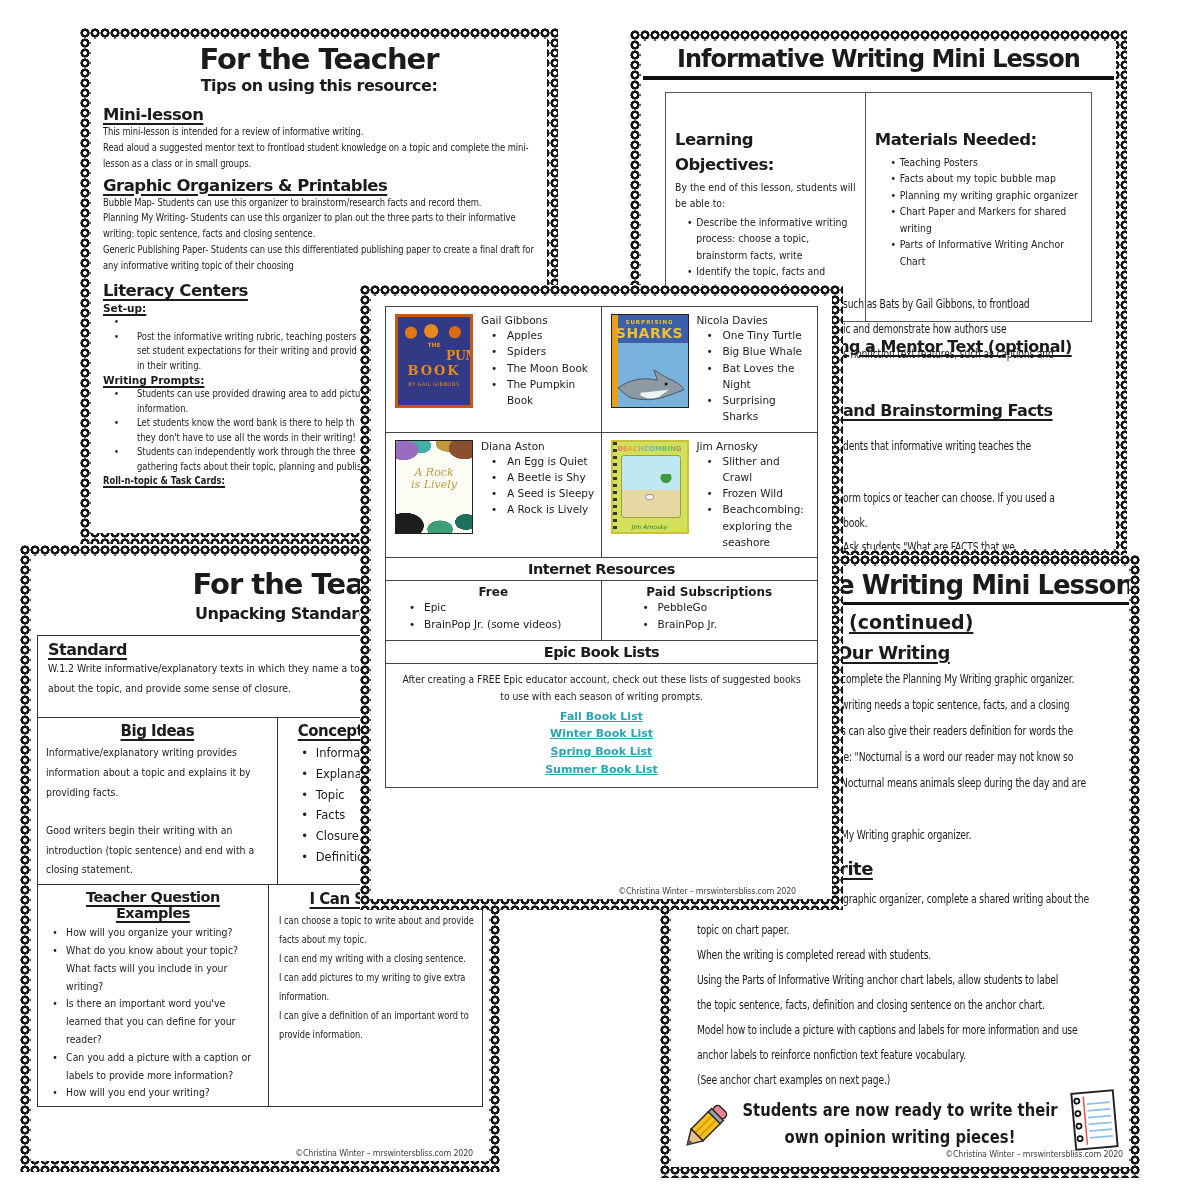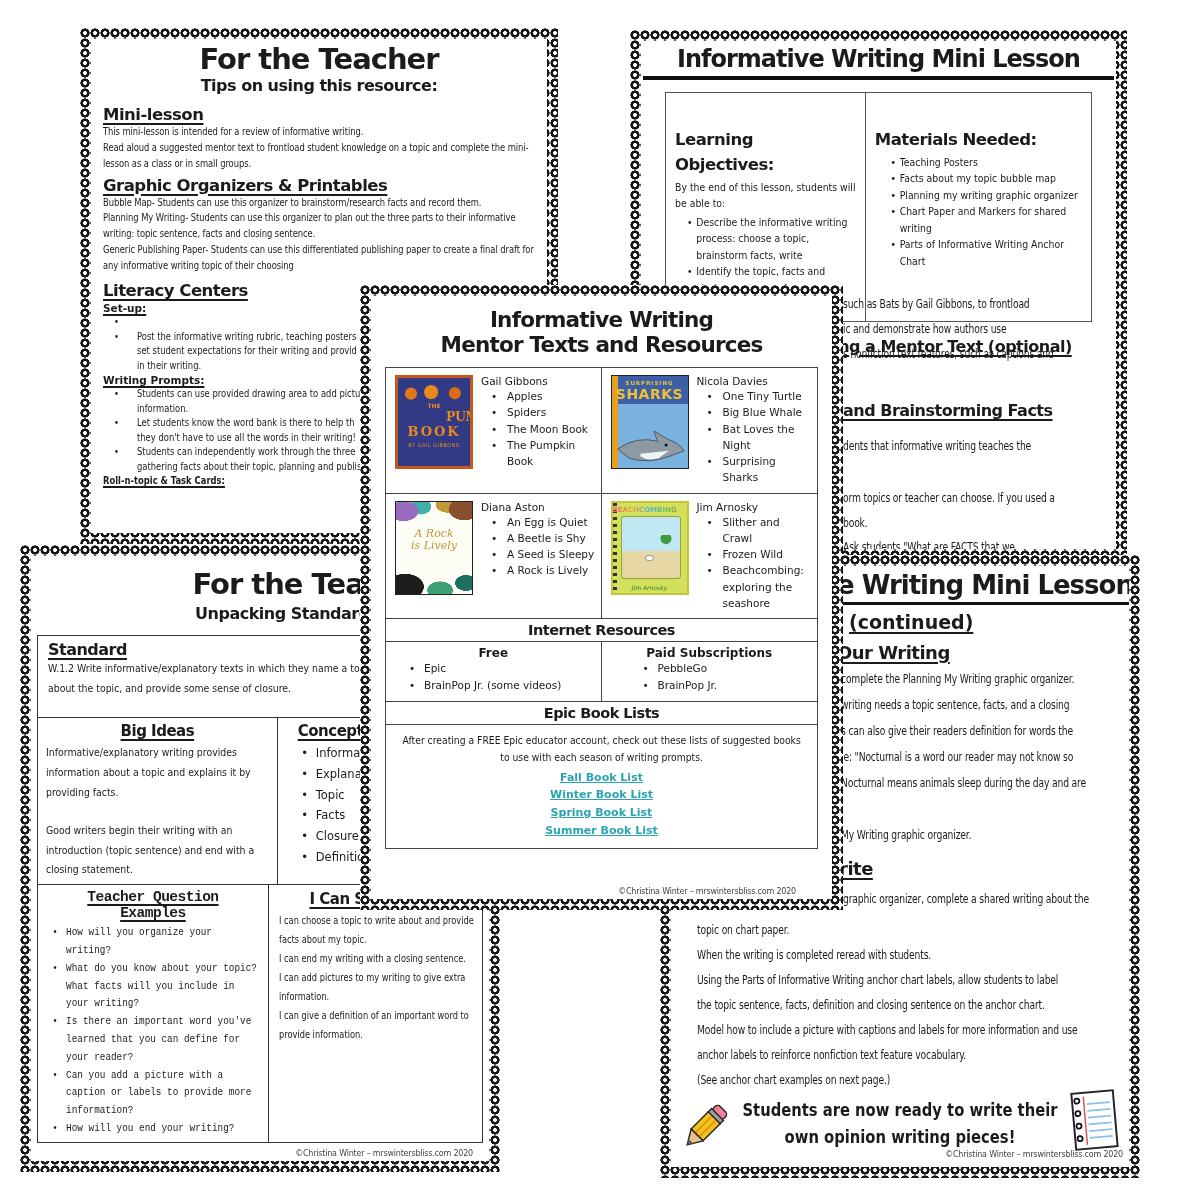--- a/index.html
+++ b/index.html
@@ -90,21 +90,21 @@
                        radial-gradient(ellipse 11px 8px at 32% 5%, #42b0a8 97%, transparent),
                        radial-gradient(ellipse 16px 11px at 90% 8%, #8a4f2f 97%, transparent),
                        radial-gradient(ellipse 12px 8px at 68% 3%, #c09a3a 97%, transparent),
                        radial-gradient(ellipse 19px 13px at 12% 92%, #1d1d1d 97%, transparent),
                        radial-gradient(ellipse 13px 9px at 58% 96%, #3f9f75 97%, transparent),
                        radial-gradient(ellipse 11px 8px at 92% 88%, #1f6f5f 97%, transparent); }
   .cr-t { margin-top:26px; text-align:center; font-family:"DejaVu Serif", serif; font-style:italic; font-size:11px; color:#bb9a3a; line-height:1.1; }
   .cov-beach { background:#d3e05c; border:2px solid #c9c23a; }
   .cov-beach::before { content:""; position:absolute; left:0; top:0; bottom:0; width:4px;
      background:repeating-linear-gradient(180deg,#333 0 3px, transparent 3px 7px); }
-  .cb-title { position:absolute; top:3px; left:0; right:0; text-align:left; font-size:7px; font-weight:bold;
+  .cb-title { position:absolute; top:3px; left:0; right:0; text-align:center; font-size:7px; font-weight:bold;
      background:linear-gradient(90deg,#e85c8f,#f0a030,#58b0e0,#6abf4b,#e85c8f); -webkit-background-clip:text; background-clip:text; color:transparent; }
   .cb-scene { position:absolute; top:13px; left:8px; right:6px; bottom:14px; border-radius:3px; border:1px solid #9aa03a;
      background:linear-gradient(180deg,#bfe8f2 0 55%, #e7d7a5 55% 100%); }
   .cb-palm { position:absolute; right:8px; top:30%; width:12px; height:12px;
      background:radial-gradient(circle at 50% 30%, #3e9a3e 5px, transparent 6px); }
   .cb-bird { position:absolute; left:40%; bottom:28%; width:9px; height:6px; background:#fff; border-radius:50%; border:0.5px solid #999; }
   .cb-by { position:absolute; bottom:2px; left:0; right:0; text-align:center; font-size:6px; font-style:italic; color:#2a7a2a; }
 
   
   .bl-shift { transform:translateX(52px); }
@@ -113,21 +113,21 @@
   .bl-row1 .sec-h { font-size:16px; }
   .bl-stdline { font-size:11px; line-height:1.82; white-space:nowrap; transform:scaleX(0.85); transform-origin:0 0; }
   .bl-row2 { display:flex; border-bottom:1.5px solid #333; }
   .bl-r2a { width:54%; border-right:1.5px solid #333; padding:4px 8px; }
   .bl-r2b { width:46%; padding:4px 0 4px 16px; }
   .bl-colhead { text-align:center; font-size:15px; font-weight:bold; letter-spacing:-0.5px; margin-bottom:3px; }
   .bl-bigp { font-size:11px; line-height:1.8; }
   .bl-concepts { font-size:11.5px; line-height:1.8; margin-top:2px; }
   .bl-concepts .d { width:22px; }
   .bl-row3 { display:flex; }
-  .bl-r3a { width:52%; border-right:1.5px solid #333; padding:4px 6px;font-family:Liberation Mono, monospace; }
+  .bl-r3a { width:52%; border-right:1.5px solid #333; padding:4px 6px; }
   .bl-r3b { width:48%; padding:5px 4px 5px 10px; }
   .bl-q { font-size:11px; line-height:1.62; }
   .bl-q .d { width:26px; }
   .bl-ican { font-size:11px; line-height:1.73; transform:scaleX(0.75); transform-origin:0 0; width:133%; margin-top:3px; }
 
   
   .l2-title { position:absolute; left:166px; right:0; top:4px; font-size:26px; font-weight:bold; letter-spacing:-1px;
      white-space:nowrap; border-bottom:3.5px solid #111; padding-bottom:2px; }
   .l2-cont { position:absolute; left:178px; top:45px; font-size:19px; font-weight:bold; }
   .l2-h { position:absolute; font-size:18px; font-weight:bold; letter-spacing:-0.5px; white-space:nowrap; }
@@ -403,24 +403,20 @@
       <circle cx="14" cy="38" r="2.6" fill="#fff" stroke="#111" stroke-width="1.8"></circle>
       <circle cx="14" cy="51" r="2.6" fill="#fff" stroke="#111" stroke-width="1.8"></circle>
     </g>
   </svg>
   <div class="ftr" style="right:6px; top:584px;">©Christina Winter – mrswintersbliss.com 2020</div>
  </div>
 </div>
 
 <div class="page" id="page-mentor">
  <div class="inner">
-  <div class="m-title">
-    <div>Informative Writing</div>
-    <div>Mentor Texts and Resources</div>
-  </div>
   <div class="m-table">
     <div class="m-bookrow">
       <div class="m-cell first">
         <div class="cover cov-pumpkin">
           <div class="cp-the">THE</div>
           <div class="cp-t">PUMPKIN</div>
           <div class="cp-t2">BOOK</div>
           <div class="cp-by">BY GAIL GIBBONS</div>
         </div>
         <div>

